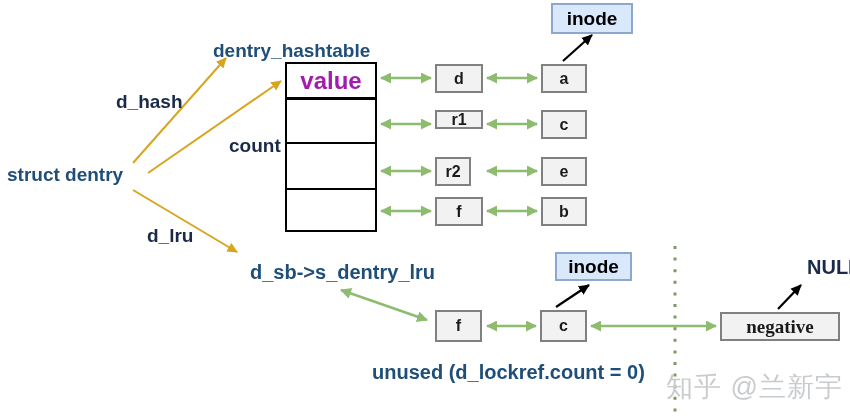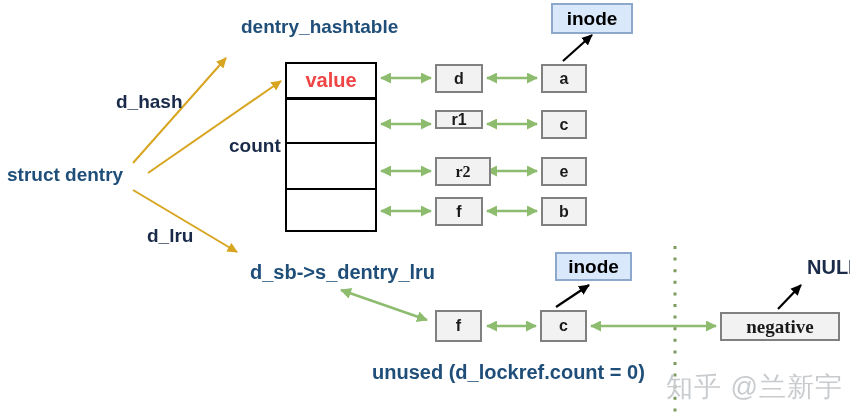--- a/index.html
+++ b/index.html
@@ -22,21 +22,21 @@
     background:#DAE8FC;border:2px solid #8CA8CC;
     display:flex;align-items:center;justify-content:center;
     font-weight:700;font-size:19px;color:#000000;
   }
   .htable{
     position:absolute;left:285px;top:62px;width:92px;height:170px;
     box-sizing:border-box;border:2px solid #000;background:#fff;
   }
   .hrow{box-sizing:border-box;border-bottom:2px solid #000;
     display:flex;align-items:center;justify-content:center;
-    font-weight:700;font-size:20px;color:#ef4444;}
+    font-weight:700;font-size:24px;color:#a21caf;}
   .hrow:nth-child(1){height:36px;}
   .hrow:nth-child(2){height:44px;}
   .hrow:nth-child(3){height:46px;}
   .hrow:nth-child(4){height:36px;border-bottom:none;}
   .watermark{
     position:absolute;left:666px;top:369px;
     font-size:27px;color:#C9CCCF;font-weight:400;letter-spacing:1px;white-space:nowrap;
   }
 </style>
 </head>
@@ -85,41 +85,41 @@
 
     <g stroke="#000000" stroke-width="2.2" fill="none">
       <line x1="563" y1="61" x2="592" y2="35" marker-end="url(#mBe)"></line>
       <line x1="556" y1="307" x2="589" y2="285" marker-end="url(#mBe)"></line>
       <line x1="778" y1="309" x2="801" y2="285" marker-end="url(#mBe)"></line>
     </g>
 
     <line x1="675" y1="246" x2="675" y2="418" stroke="#7D9A60" stroke-width="3" stroke-dasharray="3 8.6"></line>
   </svg>
 
-  <div class="lbl lbl-blue" style="left:213px;top:16px;margin-left:28px;">dentry_hashtable</div>
+  <div class="lbl lbl-blue" style="left:213px;top:40px;">dentry_hashtable</div>
   <div class="lbl lbl-navy" style="left:92px;top:91px;">d_hash</div>
   <div class="lbl lbl-navy" style="left:205px;top:135px;">count</div>
   <div class="lbl lbl-blue" style="left:7px;top:164px;">struct dentry</div>
   <div class="lbl lbl-navy" style="left:123px;top:225px;">d_lru</div>
   <div class="lbl lbl-blue" style="left:250px;top:261px;font-size:20px;">d_sb-&gt;s_dentry_lru</div>
   <div class="lbl lbl-blue" style="left:372px;top:361px;font-size:20px;">unused (d_lockref.count = 0)</div>
   <div class="lbl lbl-navy" style="left:783px;top:256px;font-size:20px;">NULL</div>
 
   <div class="htable">
     <div class="hrow" style="border-bottom-width:3px;">value</div>
     <div class="hrow"></div>
     <div class="hrow"></div>
     <div class="hrow"></div>
   </div>
 
   <div class="inode" style="left:551px;top:3px;width:82px;height:31px;">inode</div>
 
   <div class="node" style="left:435px;top:64px;width:48px;height:29px;">d</div>
   <div class="node" style="left:435px;top:110px;width:48px;height:19px;">r1</div>
-  <div class="node" style="left:435px;top:157px;width:56px;height:29px;font-family:Liberation Serif, serif;">r2</div>
+  <div class="node" style="left:435px;top:157px;width:36px;height:29px;">r2</div>
   <div class="node" style="left:435px;top:197px;width:48px;height:29px;">f</div>
 
   <div class="node" style="left:541px;top:64px;width:46px;height:29px;">a</div>
   <div class="node" style="left:541px;top:110px;width:46px;height:29px;">c</div>
   <div class="node" style="left:541px;top:157px;width:46px;height:29px;">e</div>
   <div class="node" style="left:541px;top:197px;width:46px;height:29px;">b</div>
 
   <div class="inode" style="left:555px;top:252px;width:77px;height:29px;">inode</div>
   <div class="node" style="left:435px;top:310px;width:47px;height:32px;">f</div>
   <div class="node" style="left:540px;top:310px;width:47px;height:32px;">c</div>

